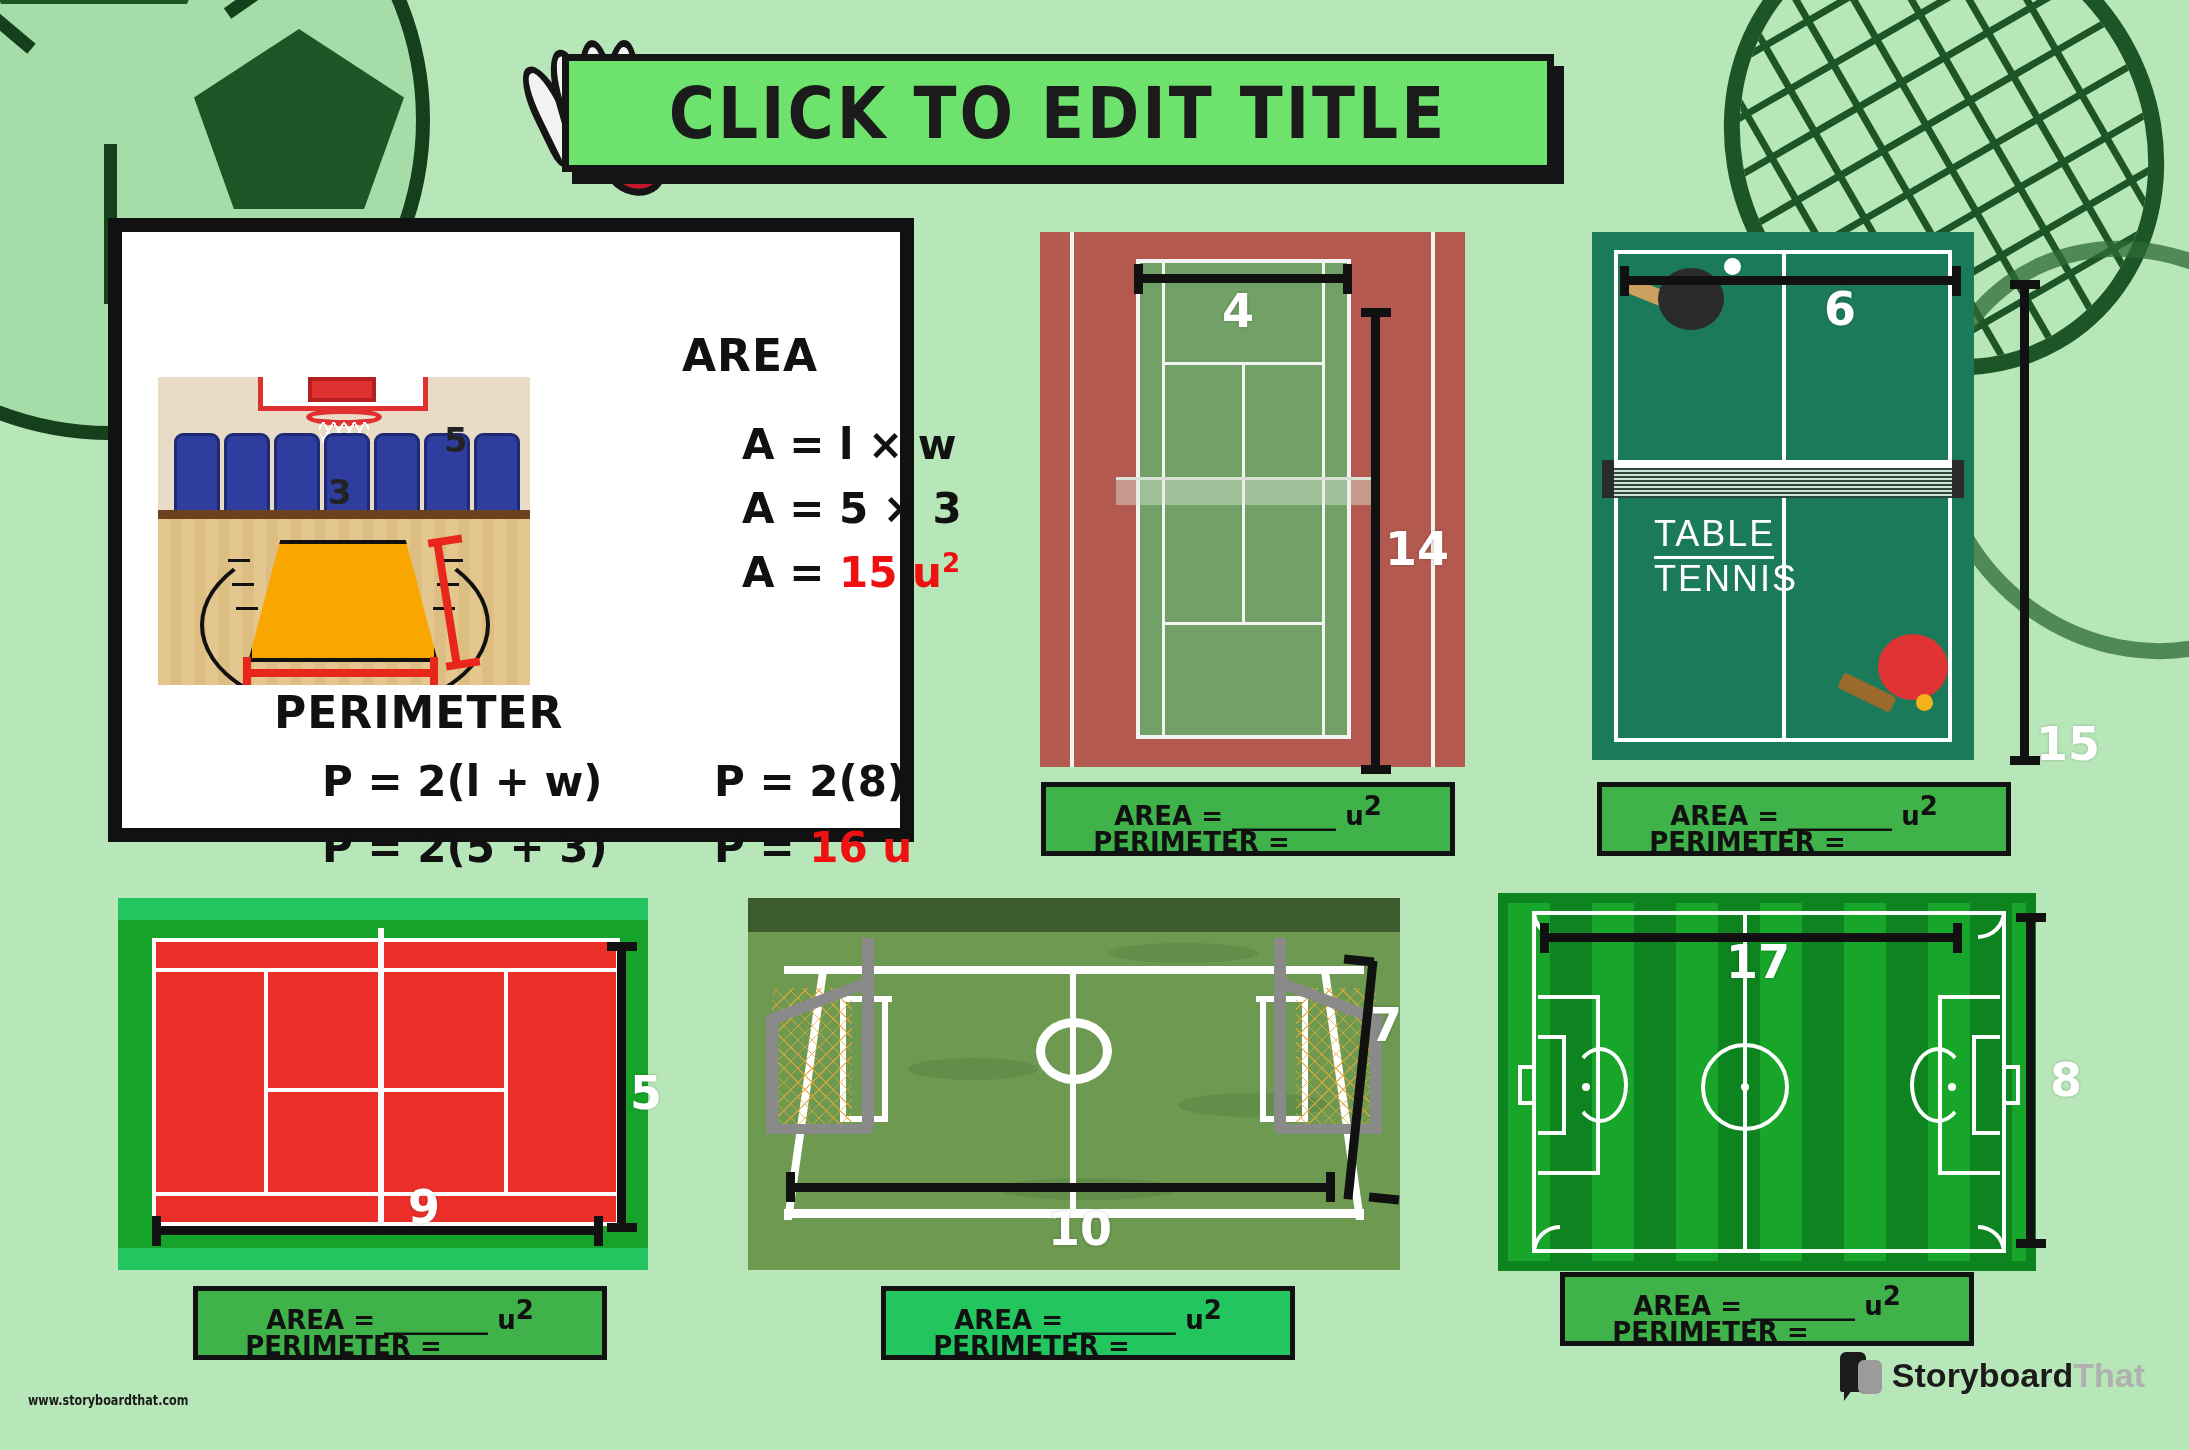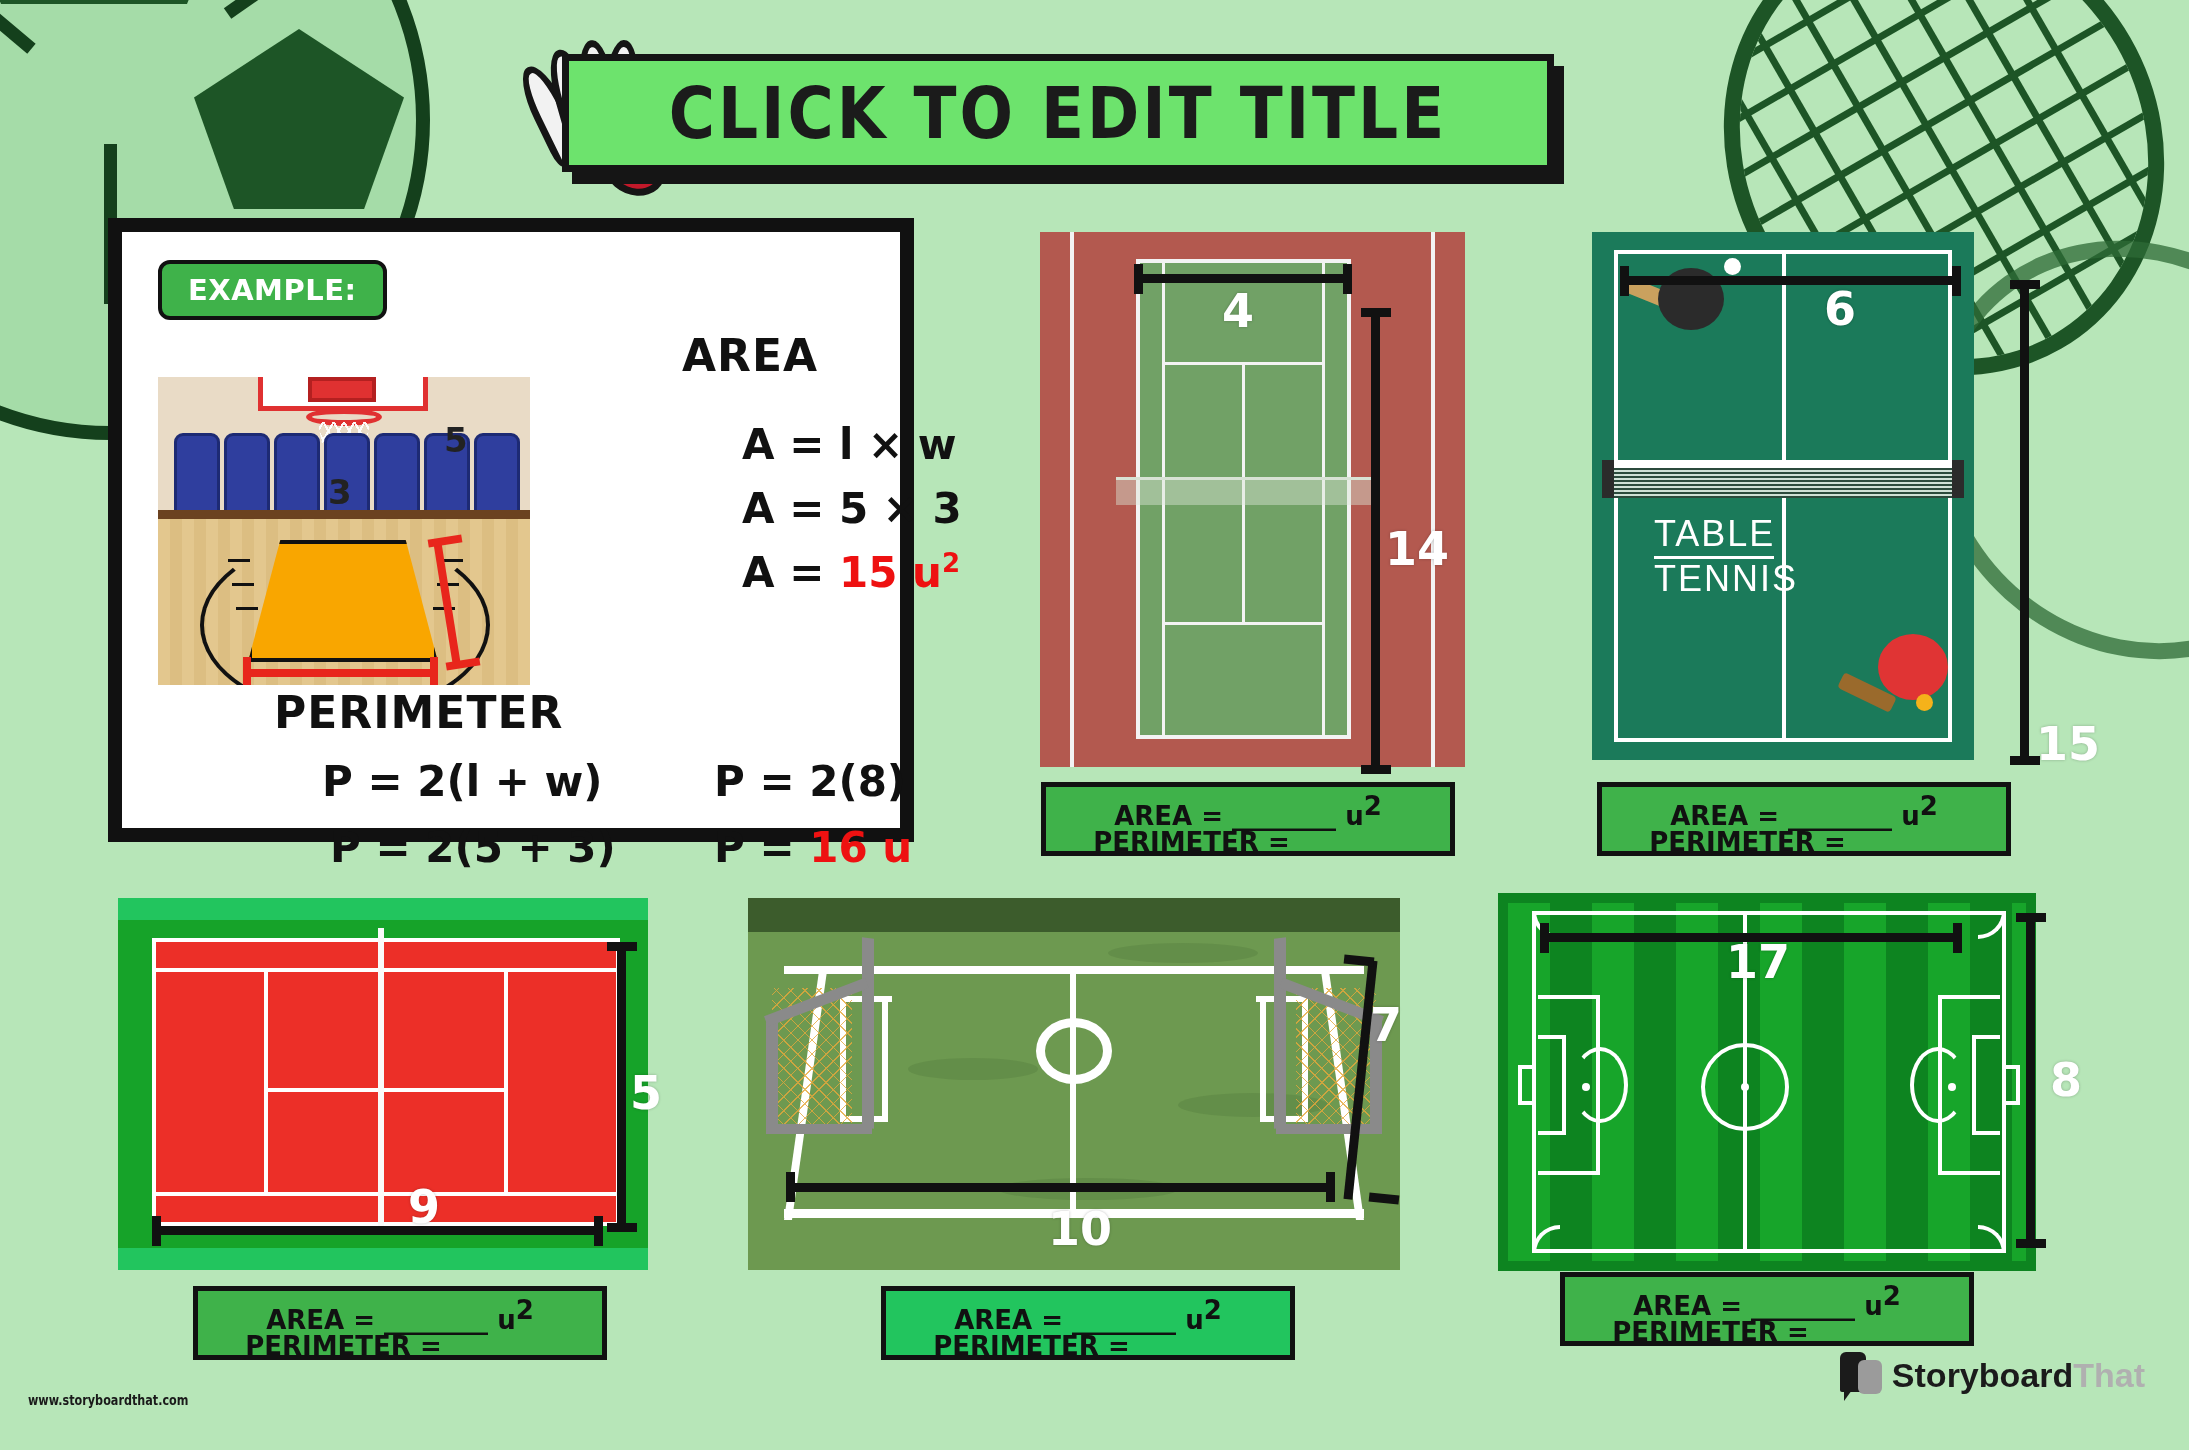--- a/index.html
+++ b/index.html
@@ -110,21 +110,21 @@
       font-family:"DejaVu Sans", sans-serif; white-space:nowrap; }
   .f-a1 { left:620px; top:188px; }
   .f-a2 { left:620px; top:252px; }
   .f-a3 { left:620px; top:316px; }
   .red { color:#ee1111; }
   .sup { font-size:26px; vertical-align:super; }
 
   .peri-head { position:absolute; left:152px; top:455px; font-size:44px; font-weight:bold;
       color:#111; font-family:"DejaVu Sans", sans-serif; letter-spacing:1px; }
   .f-p1 { left:200px; top:525px; }
-  .f-p2 { left:208px; top:591px; }
+  .f-p2 { left:200px; top:591px; }
   .f-p3 { left:592px; top:525px; }
   .f-p4 { left:592px; top:591px; }
 
   
   .panel { position:absolute; }
   .court { position:relative; overflow:hidden; }
 
   .answer-box { position:absolute; background:#3fb24a; border:5px solid #111;
       display:block; padding:6px 0 0 0; overflow:hidden; }
   .answer-line { font-family:"DejaVu Sans", sans-serif; font-weight:bold;
@@ -261,21 +261,20 @@
 
 <div class="title-wrap">
   <div class="title-shadow"></div>
   <div class="title-box">
     <span class="title-text">CLICK TO EDIT TITLE</span>
   </div>
 </div>
 
 <div class="example-card">
 
-  <div class="example-badge">EXAMPLE:</div>
 
   <div class="bball">
     <div class="bb-wall"></div>
     <div class="bb-board"></div>
     <div class="bb-square"></div>
     <div class="bb-rim"></div>
     <div class="bb-net"></div>
     <div class="bb-seat" style="left:16px"></div>
     <div class="bb-seat" style="left:66px"></div>
     <div class="bb-seat" style="left:116px"></div>

